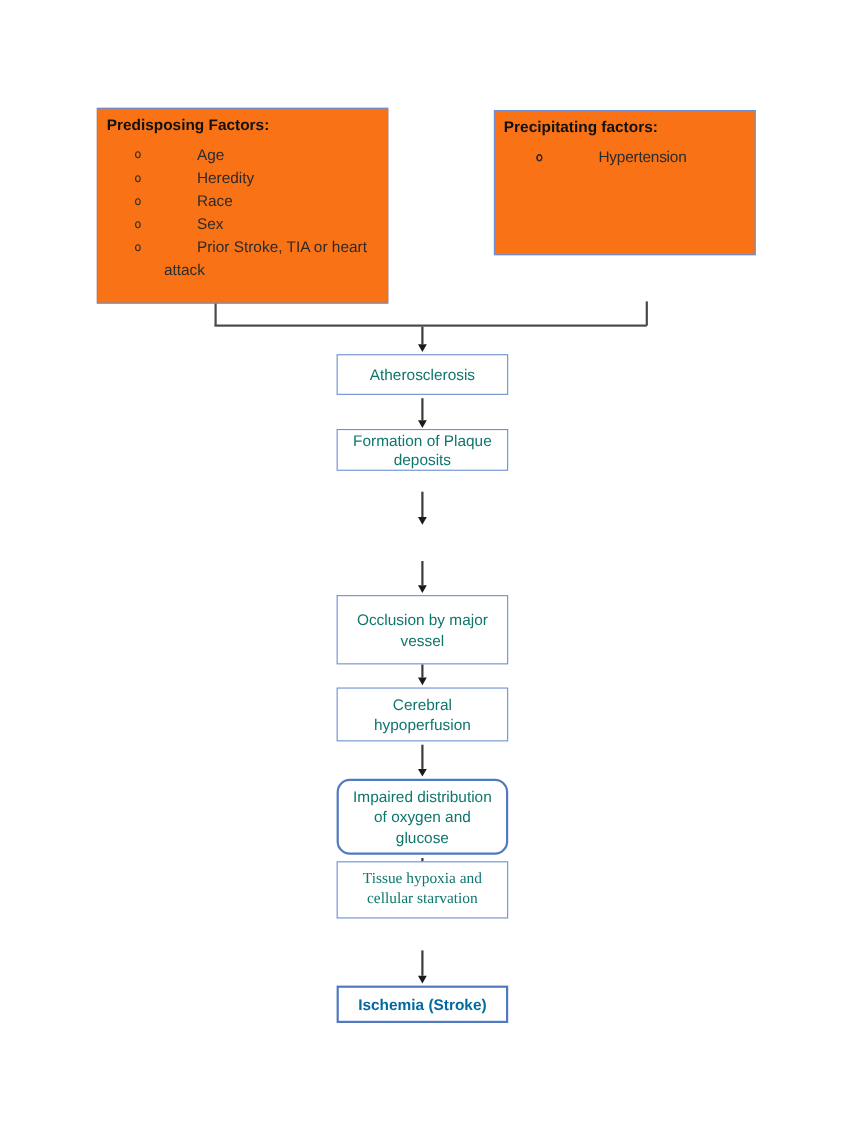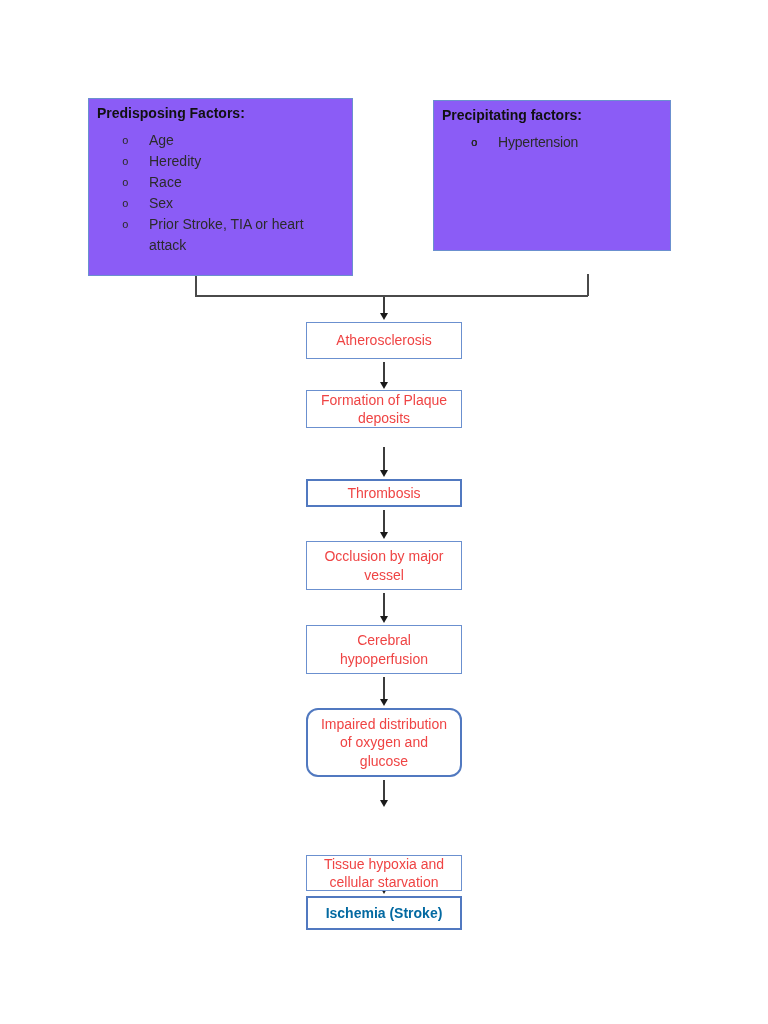--- a/index.html
+++ b/index.html
@@ -13,26 +13,26 @@
     height: 1024px;
     background: #ffffff;
     font-family: "Liberation Sans", sans-serif;
     color: #262626;
     overflow: hidden;
   }
 
   
   .factor-box {
     position: absolute;
-    background: #8b5cf6;
+    background: #f97316;
     border: 1.6px solid #6b90cf;
     box-sizing: border-box;
   }
   .factor-box.predisposing { left: 88px;  top: 98px;  width: 265px; height: 178px; }
-  .factor-box.precipitating{ left: 433px; top: 100px; width: 238px; height: 151px; }
+  .factor-box.precipitating{ left: 449px; top: 100px; width: 238px; height: 132px; }
 
   .factor-title {
     font-weight: bold;
     font-size: 14px;
     color: #111111;
     padding: 6px 0 0 8px;
     white-space: pre;
   }
   .factor-list {
     list-style: none;
@@ -50,21 +50,21 @@
   .bullet {
     position: absolute;
     top: 1px;
     font-size: 11px;
     line-height: 19px;
     font-family: "DejaVu Sans Mono", monospace;
     color: #2b2b2b;
   }
   .predisposing .bullet { left: 33px; }
   .precipitating .bullet { left: 37px; }
-  .li-text { white-space: pre; }
+  .li-text { white-space: pre; margin-left: 30px; }
 
   
   .bracket-line { position: absolute; background: #4a4a4a; }
   .bracket-v-left  { left: 195px; top: 276px; width: 1.5px; height: 20px; }
   .bracket-v-right { left: 587px; top: 274px; width: 1.5px; height: 22px; }
   .bracket-h       { left: 195px; top: 295px; width: 393px; height: 1.5px; }
 
   
   .arrow {
     position: absolute;
@@ -97,32 +97,32 @@
     width: 156px;
     box-sizing: border-box;
     background: #ffffff;
     border: 1.6px solid #6b90cf;
     display: flex;
     align-items: center;
     justify-content: center;
     text-align: center;
     font-size: 14px;
     line-height: 18.5px;
-    color: #ef4444;
+    color: #0f766e;
     white-space: pre;
   }
   .flow-box.strong { border: 2px solid #5179c0; }
   .flow-box.bold   { font-weight: bold; color: #0369a1; }
   .f0 { top: 322px; height: 37px; }
   .f1 { top: 390px; height: 38px; }
   .f2 { top: 479px; height: 28px; }
-  .f3 { top: 541px; height: 49px; }
+  .f3 { top: 541px; height: 63px; }
   .f4 { top: 625px; height: 49px; }
   .f5 { top: 708px; height: 69px; border-radius: 12px; }
-  .f6 { top: 855px; height: 36px; }
+  .f6 { top: 783px; height: 52px; font-family: Liberation Serif, serif; }
   .f7 { top: 896px; height: 34px; }
 </style>
 </head>
 <body>
 
 <div class="canvas">
 
   <div class="factor-box predisposing">
     <div class="factor-title">Predisposing Factors:</div>
     <ul class="factor-list">
@@ -199,21 +199,20 @@
       <div class="head"></div>
     </div>
   <div class="arrow a7">
       <div class="shaft"></div>
       <div class="head"></div>
     </div>
 
   <div class="flow-box f0">Atherosclerosis</div>
   <div class="flow-box f1">Formation of Plaque
 deposits</div>
-  <div class="flow-box f2 strong">Thrombosis</div>
   <div class="flow-box f3">Occlusion by major
 vessel</div>
   <div class="flow-box f4">Cerebral
 hypoperfusion</div>
   <div class="flow-box f5 strong">Impaired distribution
 of oxygen and
 glucose</div>
   <div class="flow-box f6">Tissue hypoxia and
 cellular starvation</div>
   <div class="flow-box f7 strong bold">Ischemia (Stroke)</div>

